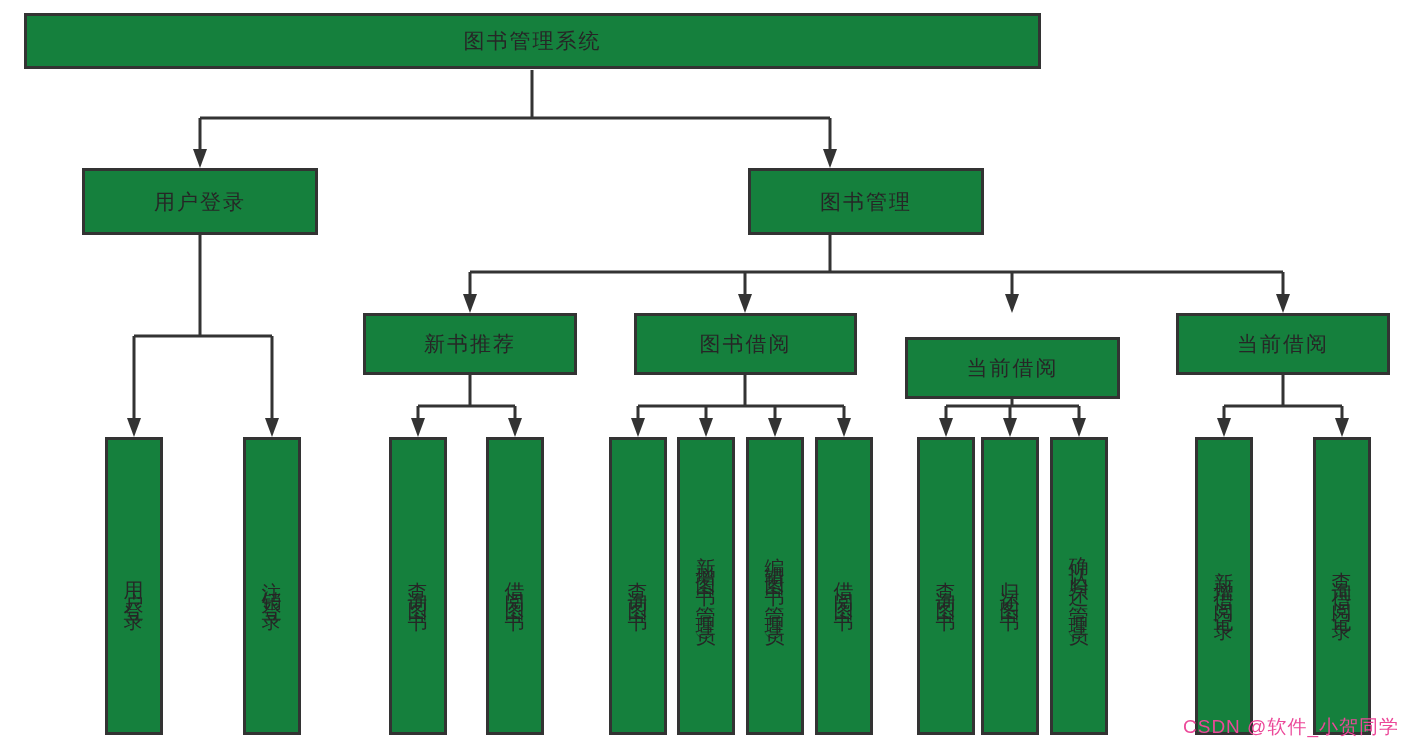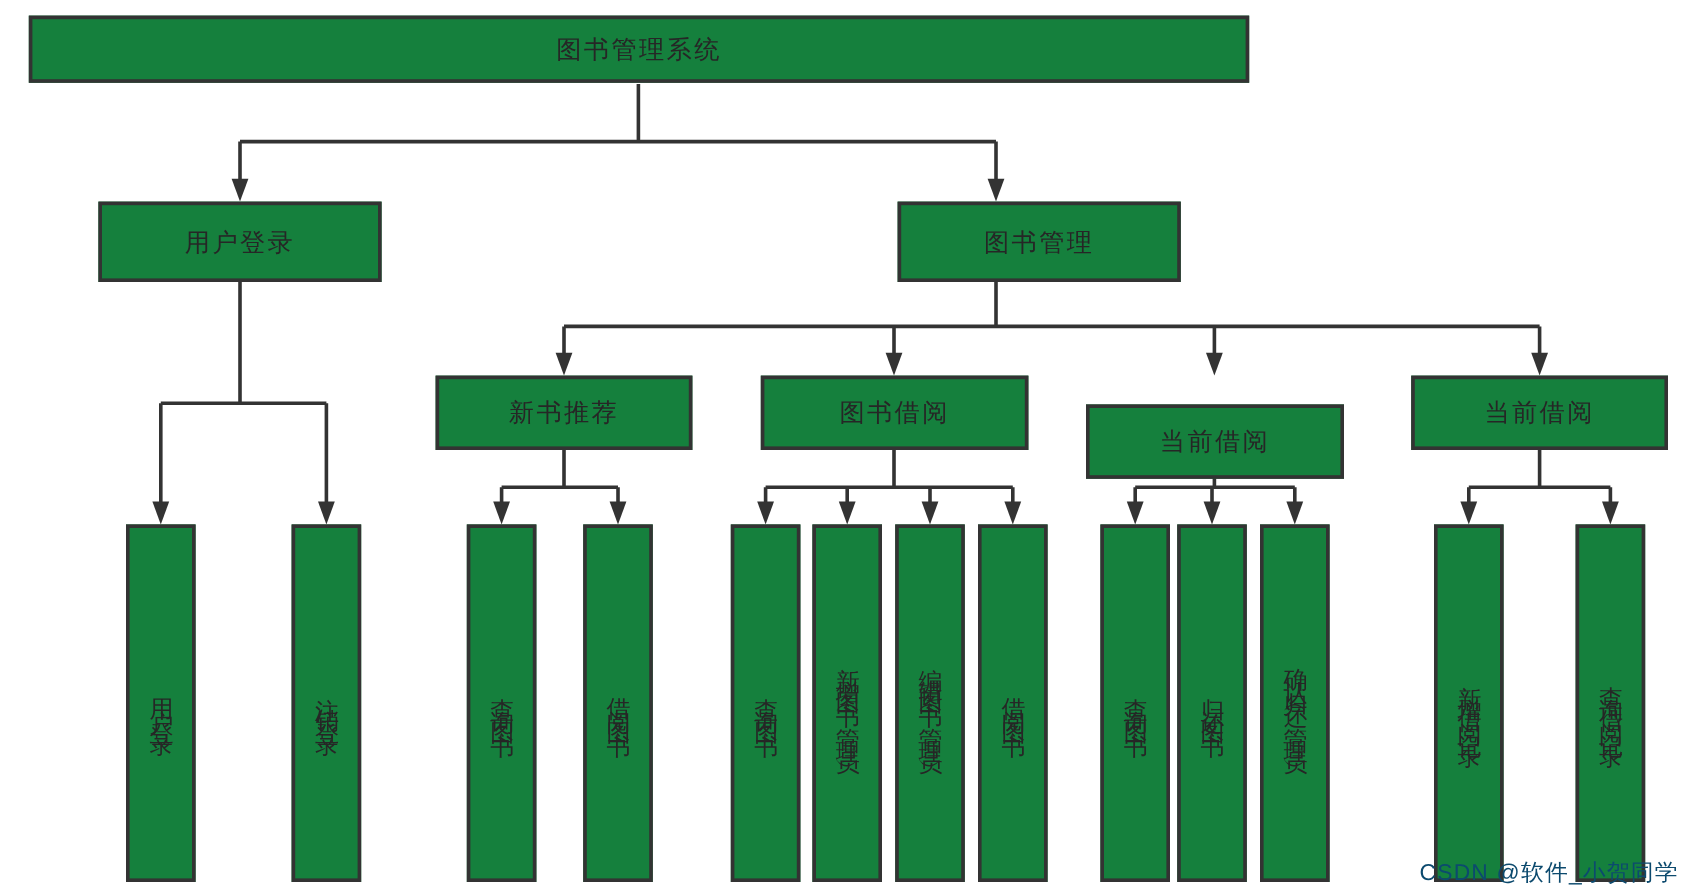--- a/index.html
+++ b/index.html
@@ -54,21 +54,21 @@
     font-size: 20px;
     letter-spacing: 10px;
     line-height: 1;
     color: #262626;
   }
   .watermark {
     position: absolute;
     left: 1183px;
     top: 714px;
     font-size: 19px;
-    color: #0c4a6e;
+    color: #ec4899;
     letter-spacing: 1px;
     white-space: nowrap;
     text-align: center;
   }
 </style>
 </head>
 <body>
 
 <div class="canvas">
 

